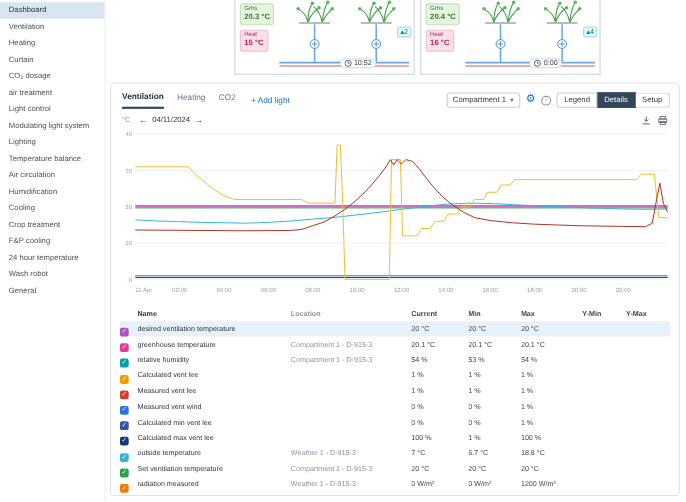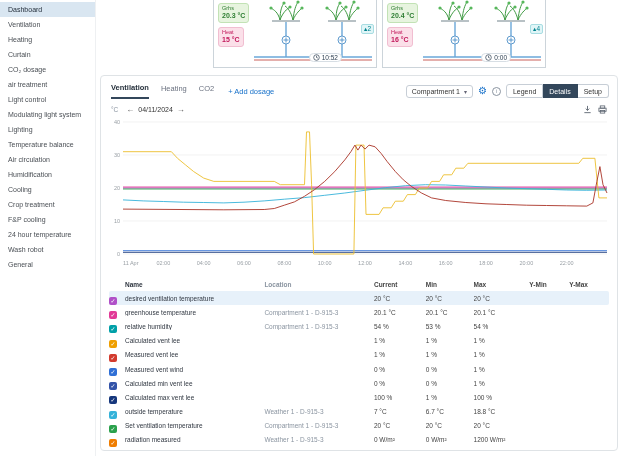--- a/index.html
+++ b/index.html
@@ -212,21 +212,21 @@
       </span>
       <span class="ventbadge">▴<span>4</span></span>
     </div>
   </div>
 
   <section class="panel">
     <div class="panel-head">
       <span class="tab active">Ventilation</span>
       <span class="tab">Heating</span>
       <span class="tab">CO2</span>
-      <span class="addchart">+ Add dosage</span>
+      <span class="addchart">+ Add light</span>
       <div class="head-right">
         <div class="select">
           <span>Compartment 1</span>
           <span style="font-size:6px;color:#667;">▾</span>
         </div>
         <span class="gear">⚙</span>
         <span class="info">i</span>
         <div class="btn-group">
           <span class="btn">Legend</span>
           <span class="btn mid active">Details</span>

